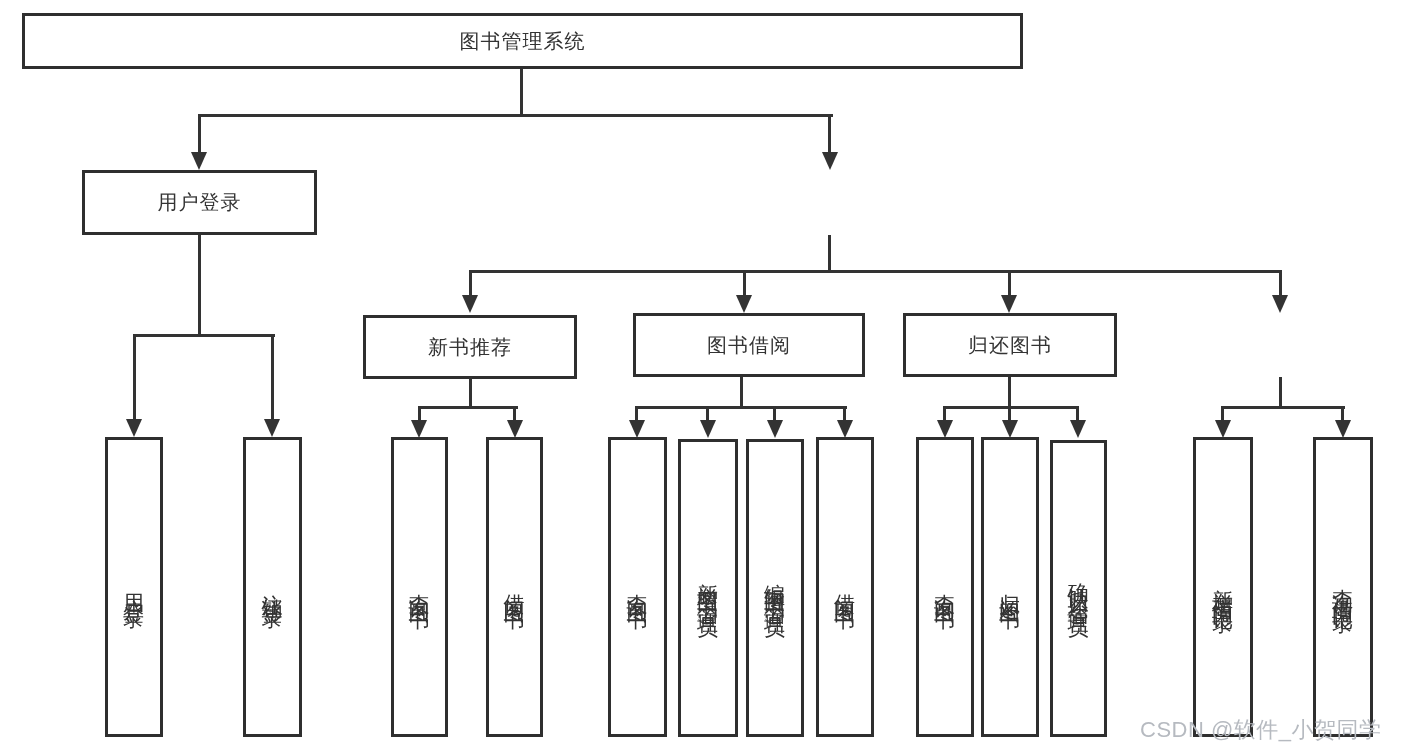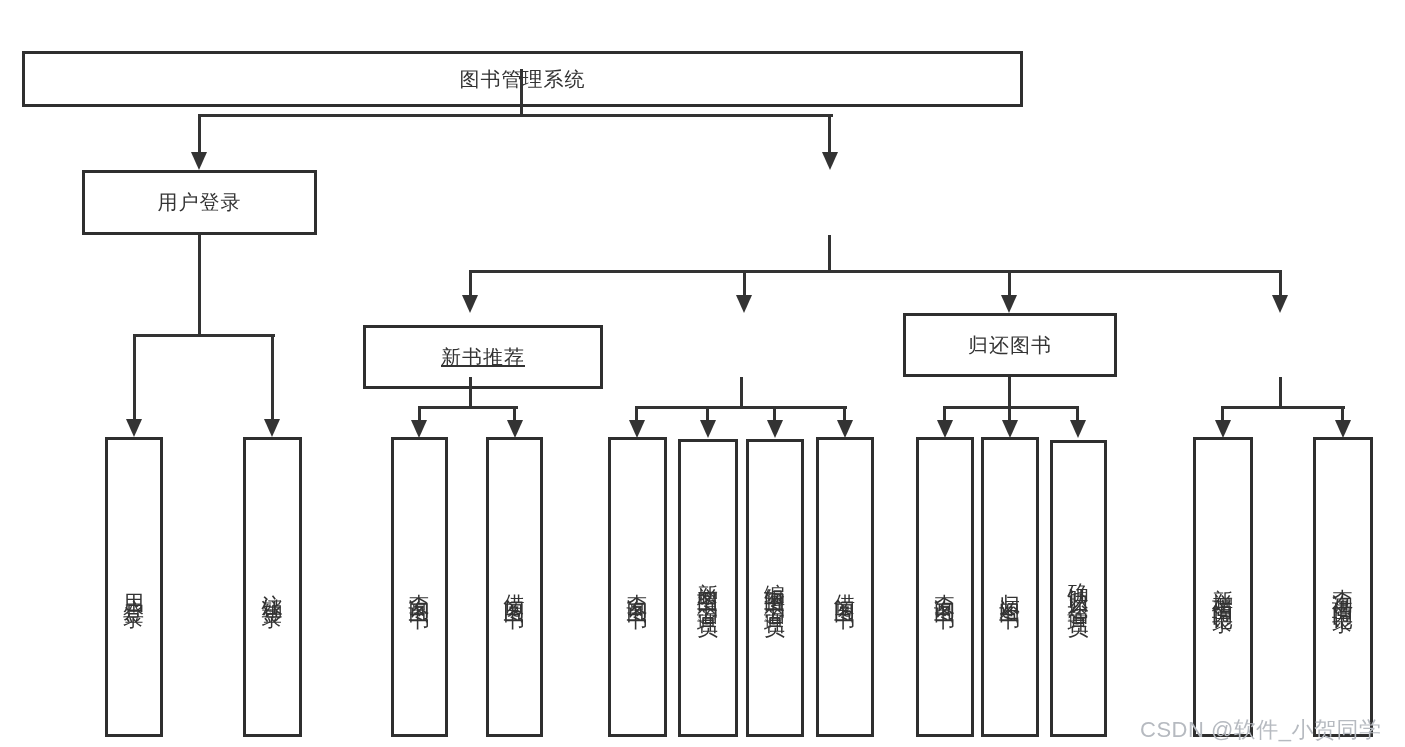--- a/index.html
+++ b/index.html
@@ -41,21 +41,21 @@
     position:absolute;left:1140px;top:715px;
     font-size:22px;color:var(--wm);letter-spacing:0.5px;
     z-index:10;white-space:nowrap;
   }
 </style>
 </head>
 <body>
 
 <div id="stage">
 
-  <div class="box" style="left:22px;top:13px;width:1001px;height:56px;margin-top:38px;">
+  <div class="box" style="left:22px;top:13px;width:1001px;height:56px;">
     <span>图书管理系统</span>
   </div>
 
   <div class="ln" style="left:520px;top:69px;width:3px;height:47px;"></div>
   <div class="ln" style="left:198px;top:114px;width:635px;height:3px;"></div>
   <div class="ln" style="left:198px;top:114px;width:3px;height:40px;"></div>
   <div class="ah" style="left:191px;top:152px;"></div>
   <div class="ln" style="left:828px;top:114px;width:3px;height:40px;"></div>
   <div class="ah" style="left:822px;top:152px;"></div>
 
@@ -74,22 +74,25 @@
   <div class="ln" style="left:469px;top:270px;width:813px;height:3px;"></div>
   <div class="ln" style="left:469px;top:270px;width:3px;height:27px;"></div>
   <div class="ah" style="left:462px;top:295px;"></div>
   <div class="ln" style="left:743px;top:270px;width:3px;height:27px;"></div>
   <div class="ah" style="left:736px;top:295px;"></div>
   <div class="ln" style="left:1008px;top:270px;width:3px;height:27px;"></div>
   <div class="ah" style="left:1001px;top:295px;"></div>
   <div class="ln" style="left:1279px;top:270px;width:3px;height:27px;"></div>
   <div class="ah" style="left:1272px;top:295px;"></div>
 
-  <div class="box" style="left:363px;top:325px;width:240px;height:64px;text-decoration:underline;">
+  <div class="box" style="left:363px;top:315px;width:214px;height:64px;">
     <span>新书推荐</span>
+  </div>
+  <div class="box" style="left:633px;top:313px;width:232px;height:64px;">
+    <span>图书借阅</span>
   </div>
   <div class="box" style="left:903px;top:313px;width:214px;height:64px;">
     <span>归还图书</span>
   </div>
 
   <div class="ln" style="left:469px;top:377px;width:3px;height:32px;"></div>
   <div class="ln" style="left:418px;top:406px;width:100px;height:3px;"></div>
   <div class="ln" style="left:418px;top:406px;width:3px;height:16px;"></div>
   <div class="ah" style="left:411px;top:420px;"></div>
   <div class="ln" style="left:513px;top:406px;width:3px;height:16px;"></div>

